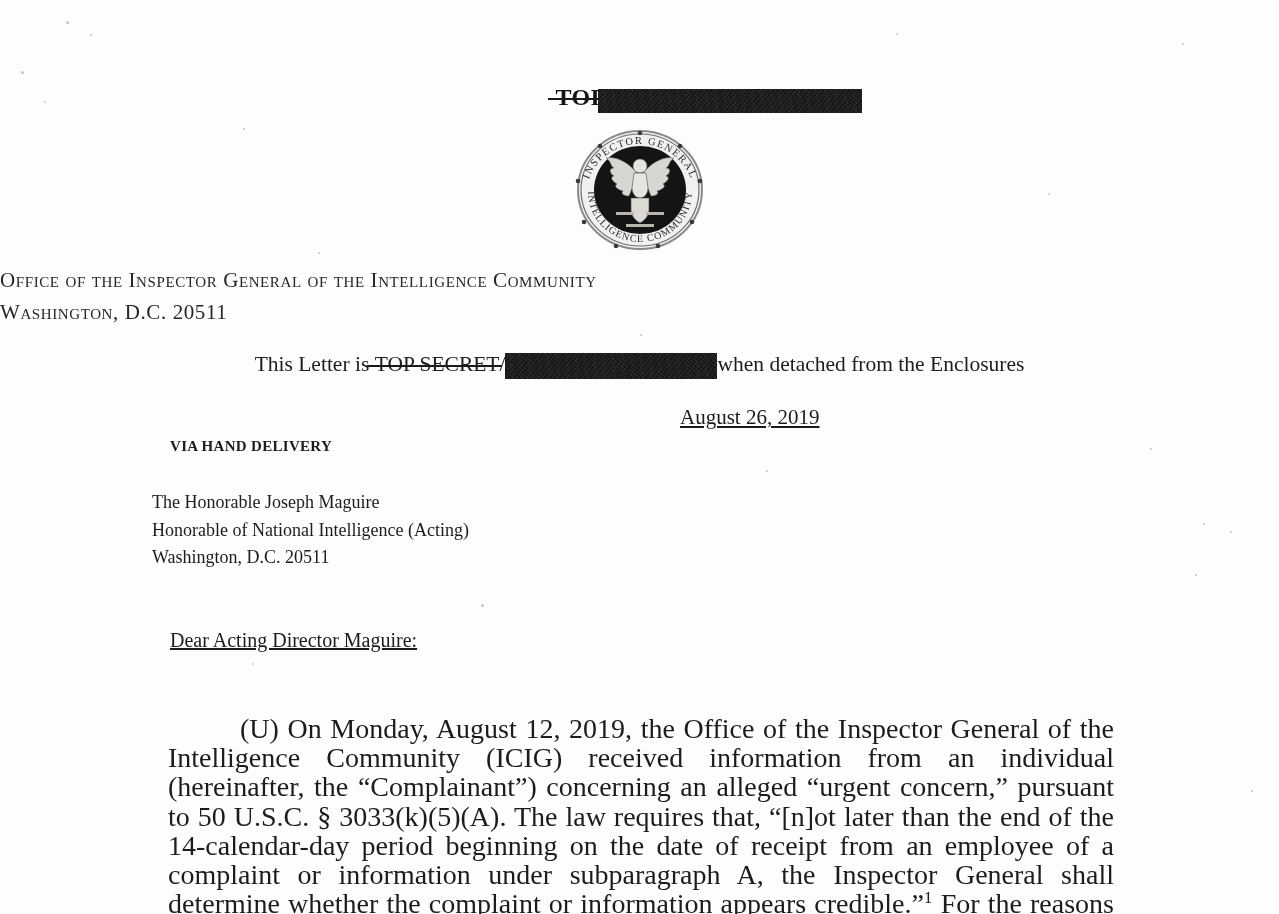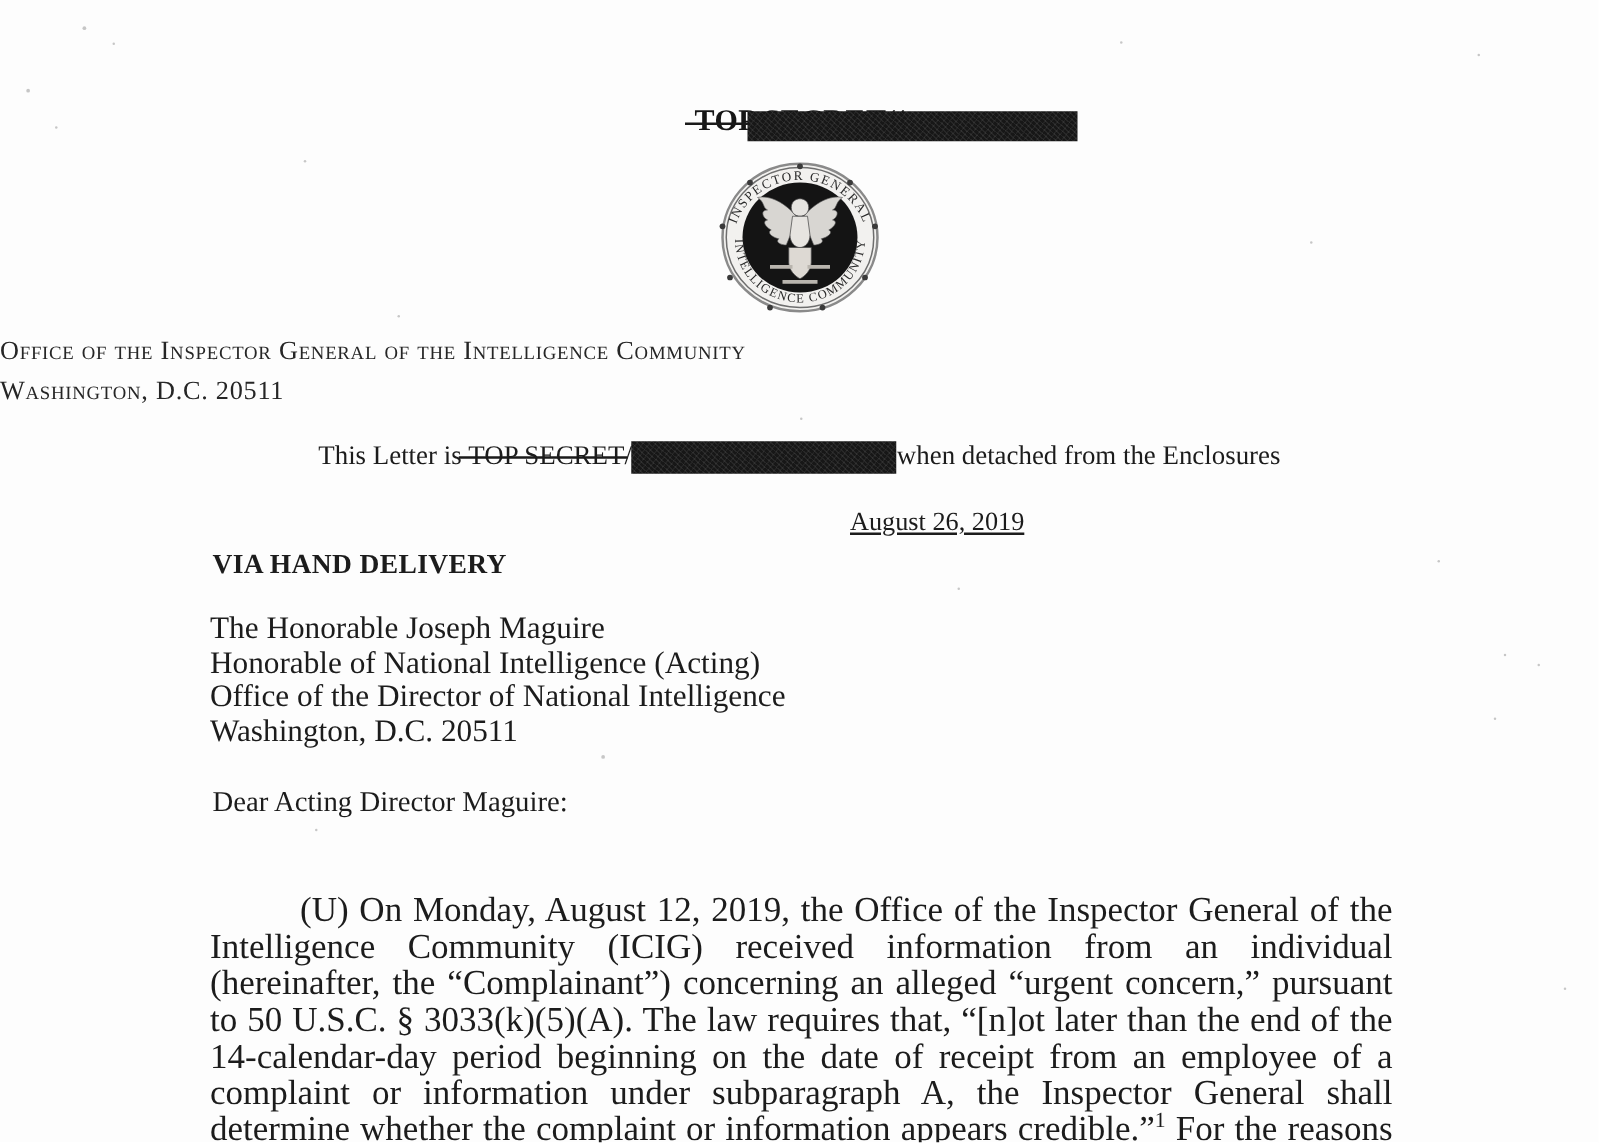--- a/index.html
+++ b/index.html
@@ -135,40 +135,41 @@
     left: 680px;
     font-size: 21px;
     text-decoration: underline;
   }
 
   
   .via-line {
     position: absolute;
     top: 438px;
     left: 170px;
-    font-size: 22px;
+    font-size: 15px;
     font-weight: bold;
     letter-spacing: 0.3px;
   }
 
   
   .address-block {
     position: absolute;
     top: 489px;
-    left: 168px;
-    font-size: 25px;
+    left: 152px;
+    font-size: 18px;
     line-height: 27.5px;
   }
 
   
   .salutation {
     position: absolute;
     top: 629px;
     left: 170px;
-    font-size: 23px;
+    font-size: 20px;
+    text-decoration: underline;
   }
 
   
   .body-text {
     position: absolute;
     top: 686px;
     left: 168px;
     width: 946px;
     font-size: 28px;
     line-height: 29.2px;
@@ -270,21 +271,20 @@
 
   <div class="detached-notice"><span>This Letter is </span><span class="strike-through">TOP SECRET</span><span>/</span><span class="redaction redaction-notice"></span><span>when detached from the Enclosures</span></div>
 
   <div class="date-line">August 26, 2019</div>
 
   <div class="via-line">VIA HAND DELIVERY</div>
 
   <div class="address-block">
     <div>The Honorable Joseph Maguire</div>
     <div>Honorable of National Intelligence (Acting)</div>
-    <div>Office of the Director of National Intelligence</div>
     <div>Washington, D.C.  20511</div>
   </div>
 
   <div class="salutation">Dear Acting Director Maguire:</div>
 
   <p class="body-text"><span>(U) On Monday, August 12, 2019, the Office of the Inspector General of the Intelligence Community (ICIG) received information from an individual (hereinafter, the “Complainant”) concerning an alleged “urgent concern,” pursuant to 50 U.S.C. § 3033(k)(5)(A).  The law requires that, “[n]ot later than the end of the 14-calendar-day period beginning on the date of receipt from an employee of a complaint or information under subparagraph A, the Inspector General shall determine whether the complaint or information appears credible.”</span><sup>1</sup><span>  For the reasons discussed below, among others, I have determined that the Complainant has reported an “urgent concern” that “appears credible.”</span></p>
 
 </div>
 
 </body></html>

